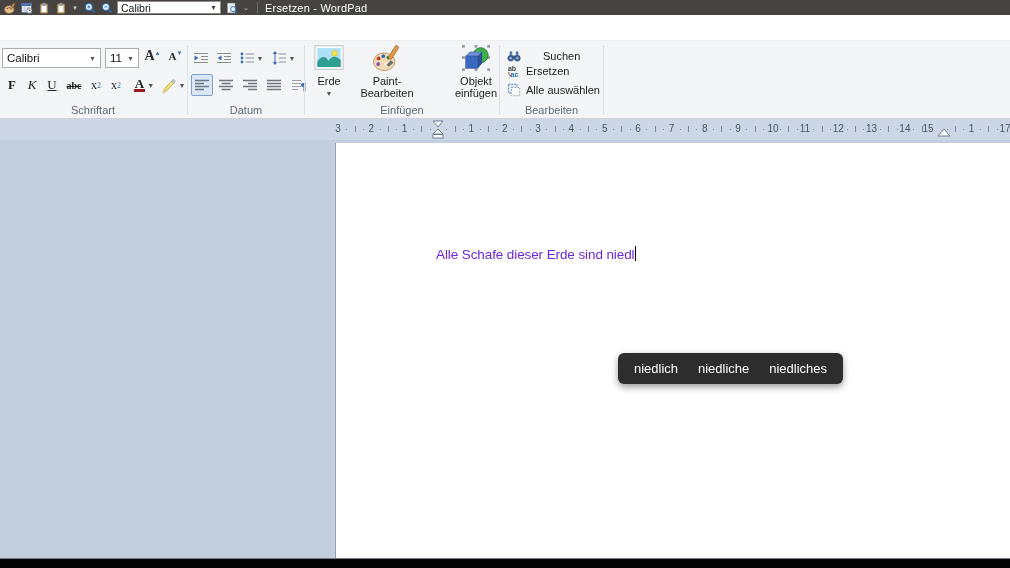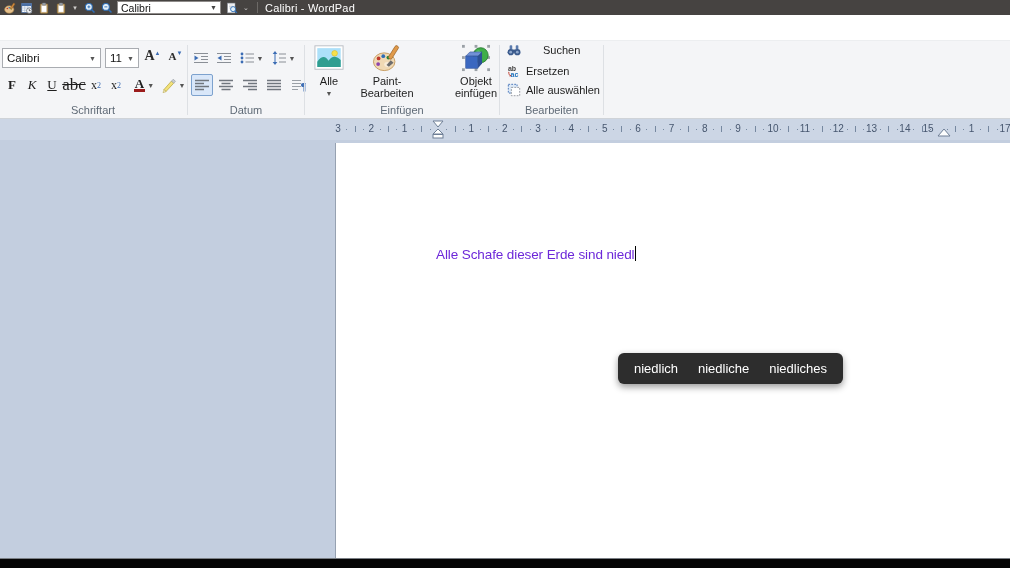--- a/index.html
+++ b/index.html
@@ -144,21 +144,21 @@
     <div class="qat-icon">
       <svg viewBox="0 0 16 16">
         <rect x="2" y="1.5" width="10" height="13" fill="#fff" stroke="#8b9099" stroke-width="0.8"></rect>
         <path d="M4 4h6M4 6h6M4 8h4" stroke="#b9bec4" stroke-width="0.8"></path>
         <circle cx="9.5" cy="9.5" r="3.4" fill="rgba(223,240,251,.8)" stroke="#2e6db5" stroke-width="1.2"></circle>
         <line x1="12" y1="12" x2="14.5" y2="14.5" stroke="#2e6db5" stroke-width="1.6"></line>
       </svg>
     </div>
     <div class="qat-chevron">⌄</div>
     <div class="tb-sep"></div>
-    <div class="tb-title">Calibri - WordPad</div>
+    <div class="tb-title">Ersetzen - WordPad</div>
   </div>
 
   <div class="tabstrip"></div>
 
   <div class="ribbon">
 
     <div class="rgroup" style="left:0; width:186px;">
       <div class="row1">
         <div class="combo" style="width:99px;">
           <span>Calibri</span>
@@ -174,21 +174,21 @@
         </div>
         <div class="btn sizeAZ" style="width:19px;height:20px;">
           <span class="az-main" style="font-size:11px;">A</span>
             <span class="az-car">▼</span>
         </div>
       </div>
       <div class="row2">
         <div class="btn fmt" style="font-weight:bold;">F</div>
         <div class="btn fmt" style="font-style:italic;">K</div>
         <div class="btn fmt" style="text-decoration:underline;">U</div>
-        <div class="btn fmt" style="width:24px;font-size:17px;text-decoration:line-through;">abc</div>
+        <div class="btn fmt" style="width:24px;font-size:10px;text-decoration:line-through;font-weight:bold;">abc</div>
         <div class="btn" style="width:20px;height:20px;font-family:'Liberation Serif',serif;font-size:12px;">
           <span>x</span>
             <sub style="color:#3b6cb4;font-size:8px;">2</sub>
         </div>
         <div class="btn" style="width:20px;height:20px;font-family:'Liberation Serif',serif;font-size:12px;">
           <span>x</span>
             <sup style="color:#3b6cb4;font-size:8px;">2</sup>
         </div>
         <div class="btn" style="width:28px;height:20px;margin-left:4px;">
           <span class="colorA">A</span>
@@ -291,21 +291,21 @@
     <div class="gsep" style="left:304px;"></div>
 
     <div class="rgroup" style="left:306px; width:192px;">
       <div class="bigbtn" style="left:4px; width:38px;">
         <svg class="ic32 ic" viewBox="0 0 32 28">
           <rect x="1" y="1" width="30" height="25" fill="#fff" stroke="#b9bec4"></rect>
           <rect x="3.5" y="3.5" width="25" height="20" fill="#ace0f9"></rect>
           <circle cx="22" cy="9" r="3" fill="#f7e04a" stroke="#d8b62a" stroke-width="0.6"></circle>
           <path d="M3.5 18c5-7 9-6 12-1 4-6 8-5 13-1v7.5h-25z" fill="#2f9e90"></path>
         </svg>
-        <span>Alle</span>
+        <span>Erde</span>
         <span class="drop" style="margin:1px 0 0;">▼</span>
       </div>
       <div class="bigbtn" style="left:52px; width:58px;">
         <svg class="ic32 ic" viewBox="0 0 32 30">
           <ellipse cx="13" cy="19" rx="11.5" ry="9.5" fill="#f0d9b4" stroke="#c59a5e"></ellipse>
           <ellipse cx="16.5" cy="22" rx="3.4" ry="2.6" fill="#f8ecd8"></ellipse>
           <circle cx="7" cy="15.5" r="2" fill="#c0392b"></circle>
             <circle cx="12" cy="13" r="2" fill="#2e6db5"></circle>
           <circle cx="17.5" cy="14.5" r="2" fill="#27863b"></circle>
             <circle cx="6.5" cy="21.5" r="2" fill="#8e44ad"></circle>
@@ -334,21 +334,21 @@
           <path d="M18 13l4.5-4.5V21L18 26z" fill="#2c4f96"></path>
         </svg>
         <span>Objekt</span>
         <span>einfügen</span>
       </div>
       <div class="rgroup-label">Einfügen</div>
     </div>
     <div class="gsep" style="left:499px;"></div>
 
     <div class="rgroup" style="left:501px; width:101px;">
-      <div class="editrow" style="top:2px;gap:22px;">
+      <div class="editrow" style="top:8px;gap:22px;">
         <svg viewBox="0 0 16 16">
           <rect x="3" y="2.5" width="3" height="5" rx="1" fill="#5a7aac"></rect>
           <rect x="10" y="2.5" width="3" height="5" rx="1" fill="#5a7aac"></rect>
           <circle cx="4.2" cy="10.5" r="3.6" fill="#3a5a8c"></circle>
           <circle cx="11.8" cy="10.5" r="3.6" fill="#3a5a8c"></circle>
           <rect x="6" y="7.5" width="4" height="3.5" fill="#3a5a8c"></rect>
           <circle cx="4.2" cy="10.5" r="1.6" fill="#8fa8cc"></circle>
           <circle cx="11.8" cy="10.5" r="1.6" fill="#8fa8cc"></circle>
         </svg>
         <span>Suchen</span>

